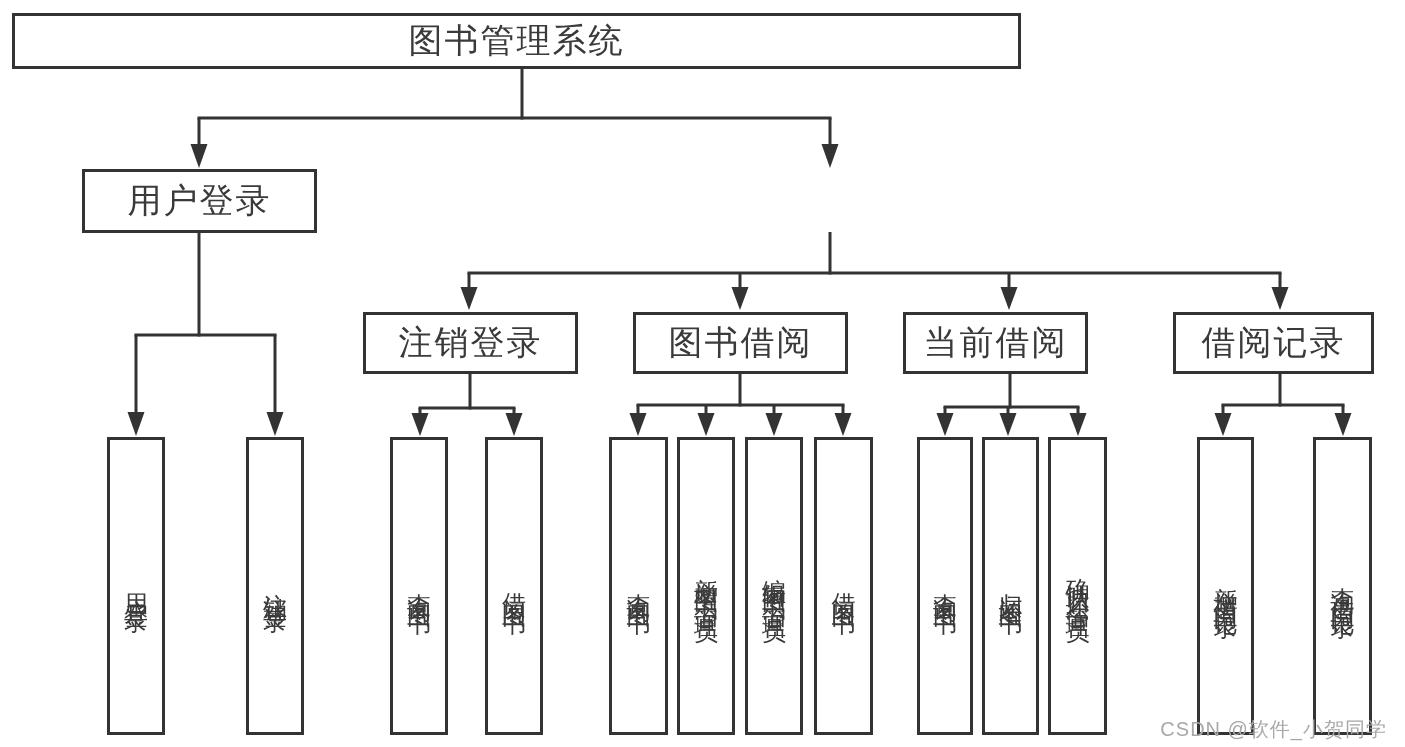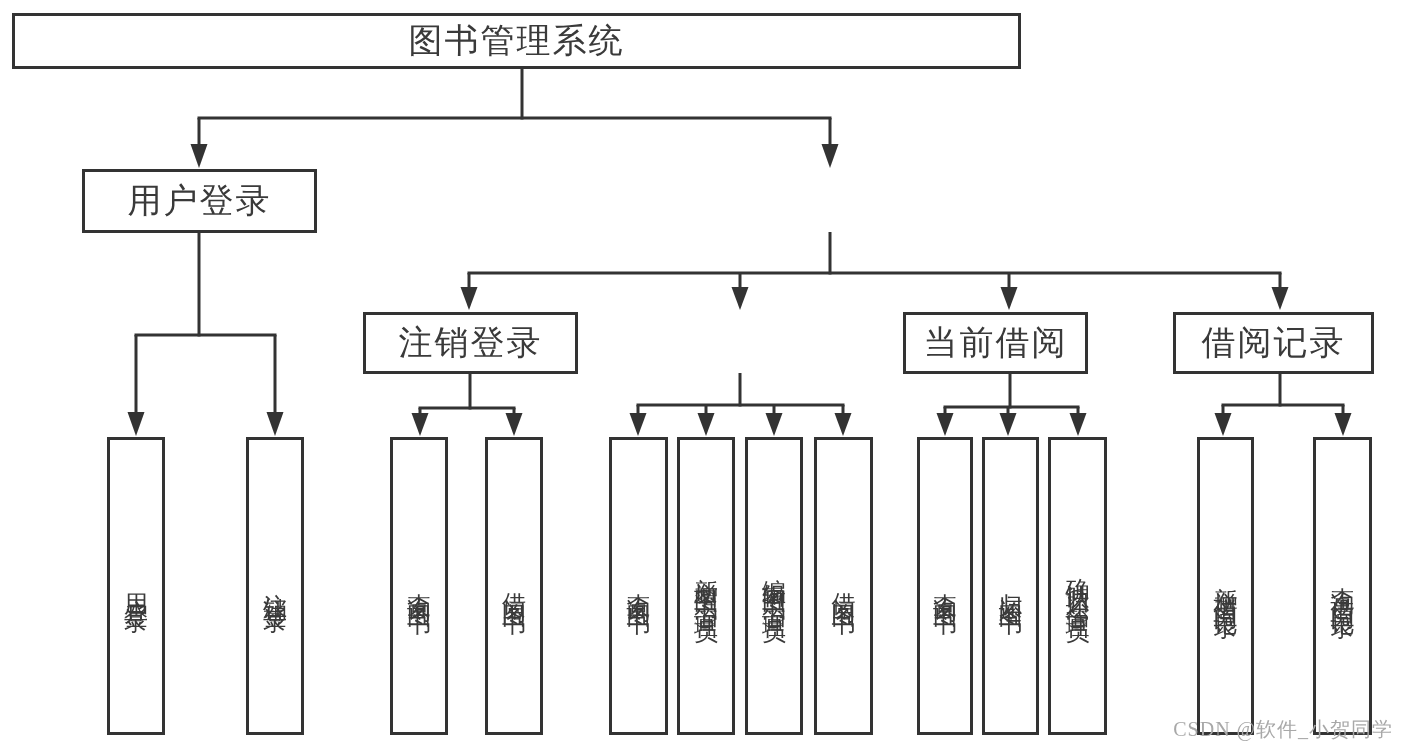--- a/index.html
+++ b/index.html
@@ -26,25 +26,24 @@
   .vbox .vtext{
     writing-mode:vertical-rl;
     text-orientation:mixed;
     font-size:24px;
     letter-spacing:6px;
     line-height:1;
     white-space:nowrap;
   }
   .watermark{
     position:absolute;
-    right:12px;bottom:4px;
+    right:18px;bottom:4px;
     font-size:20px;
     letter-spacing:1px;
     color:#a8a8a8;
-    font-family:Liberation Serif, serif;
   }
 </style>
 </head>
 <body>
 
 <div class="canvas">
 
   <svg class="connectors" width="1405" height="747" viewBox="0 0 1405 747" xmlns="http://www.w3.org/2000/svg">
     <g stroke="#333333" stroke-width="3" fill="none">
 
@@ -115,20 +114,23 @@
     <span>图书管理系统</span>
   </div>
 
   <div class="node hbox" style="left:82px;top:169px;width:235px;height:64px">
     <span>用户登录</span>
   </div>
 
   <div class="node hbox" style="left:363px;top:312px;width:215px;height:62px">
     <span>注销登录</span>
   </div>
+  <div class="node hbox" style="left:633px;top:312px;width:215px;height:62px">
+    <span>图书借阅</span>
+  </div>
   <div class="node hbox" style="left:903px;top:312px;width:185px;height:62px">
     <span>当前借阅</span>
   </div>
   <div class="node hbox" style="left:1173px;top:312px;width:201px;height:62px">
     <span>借阅记录</span>
   </div>
 
   <div class="node vbox" style="left:107px;width:58px">
     <span class="vtext">用户登录</span>
   </div>

